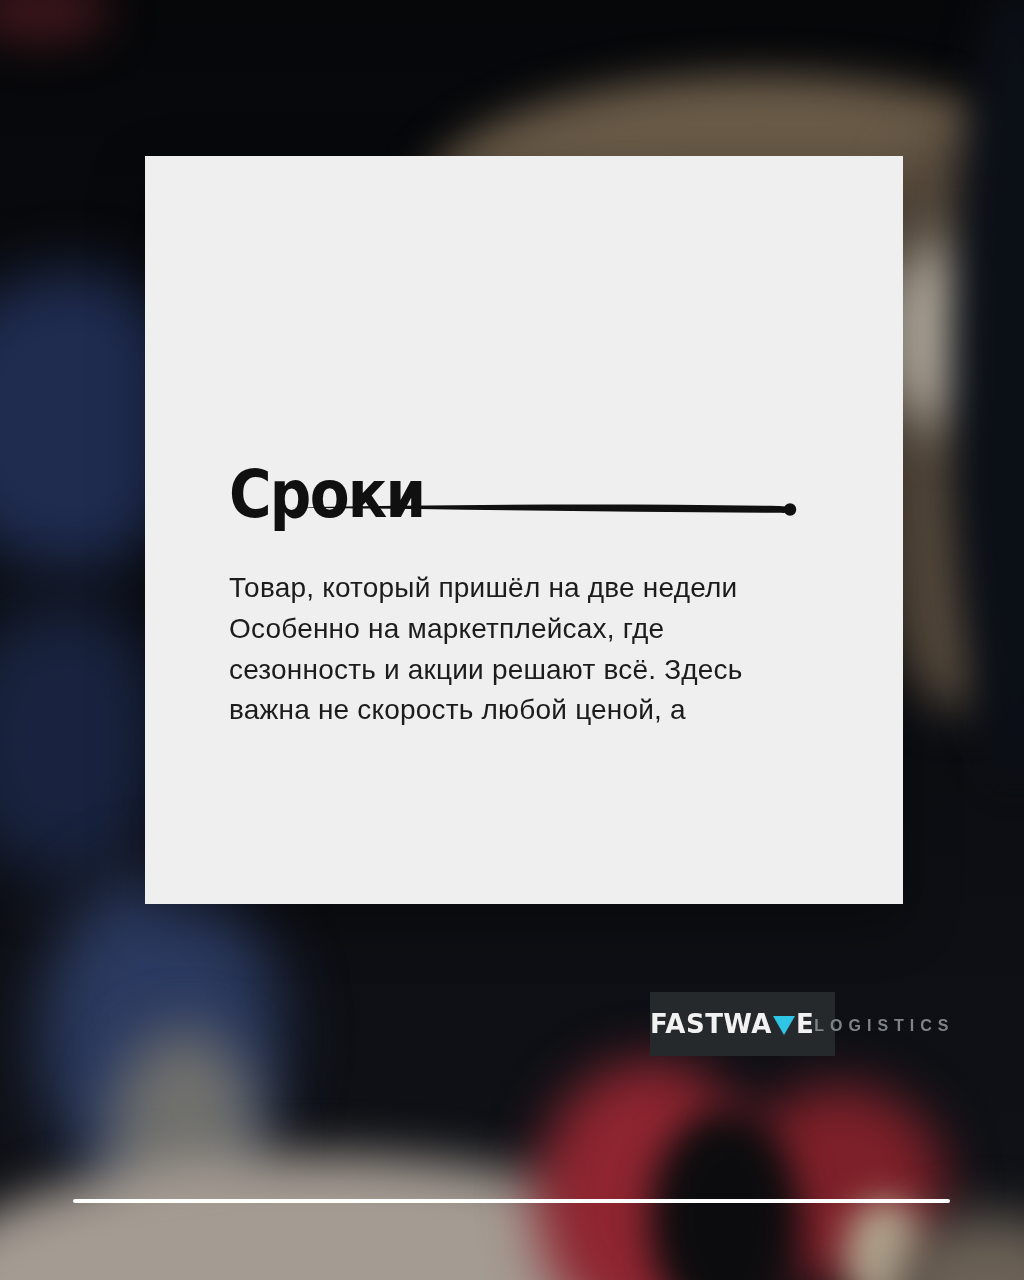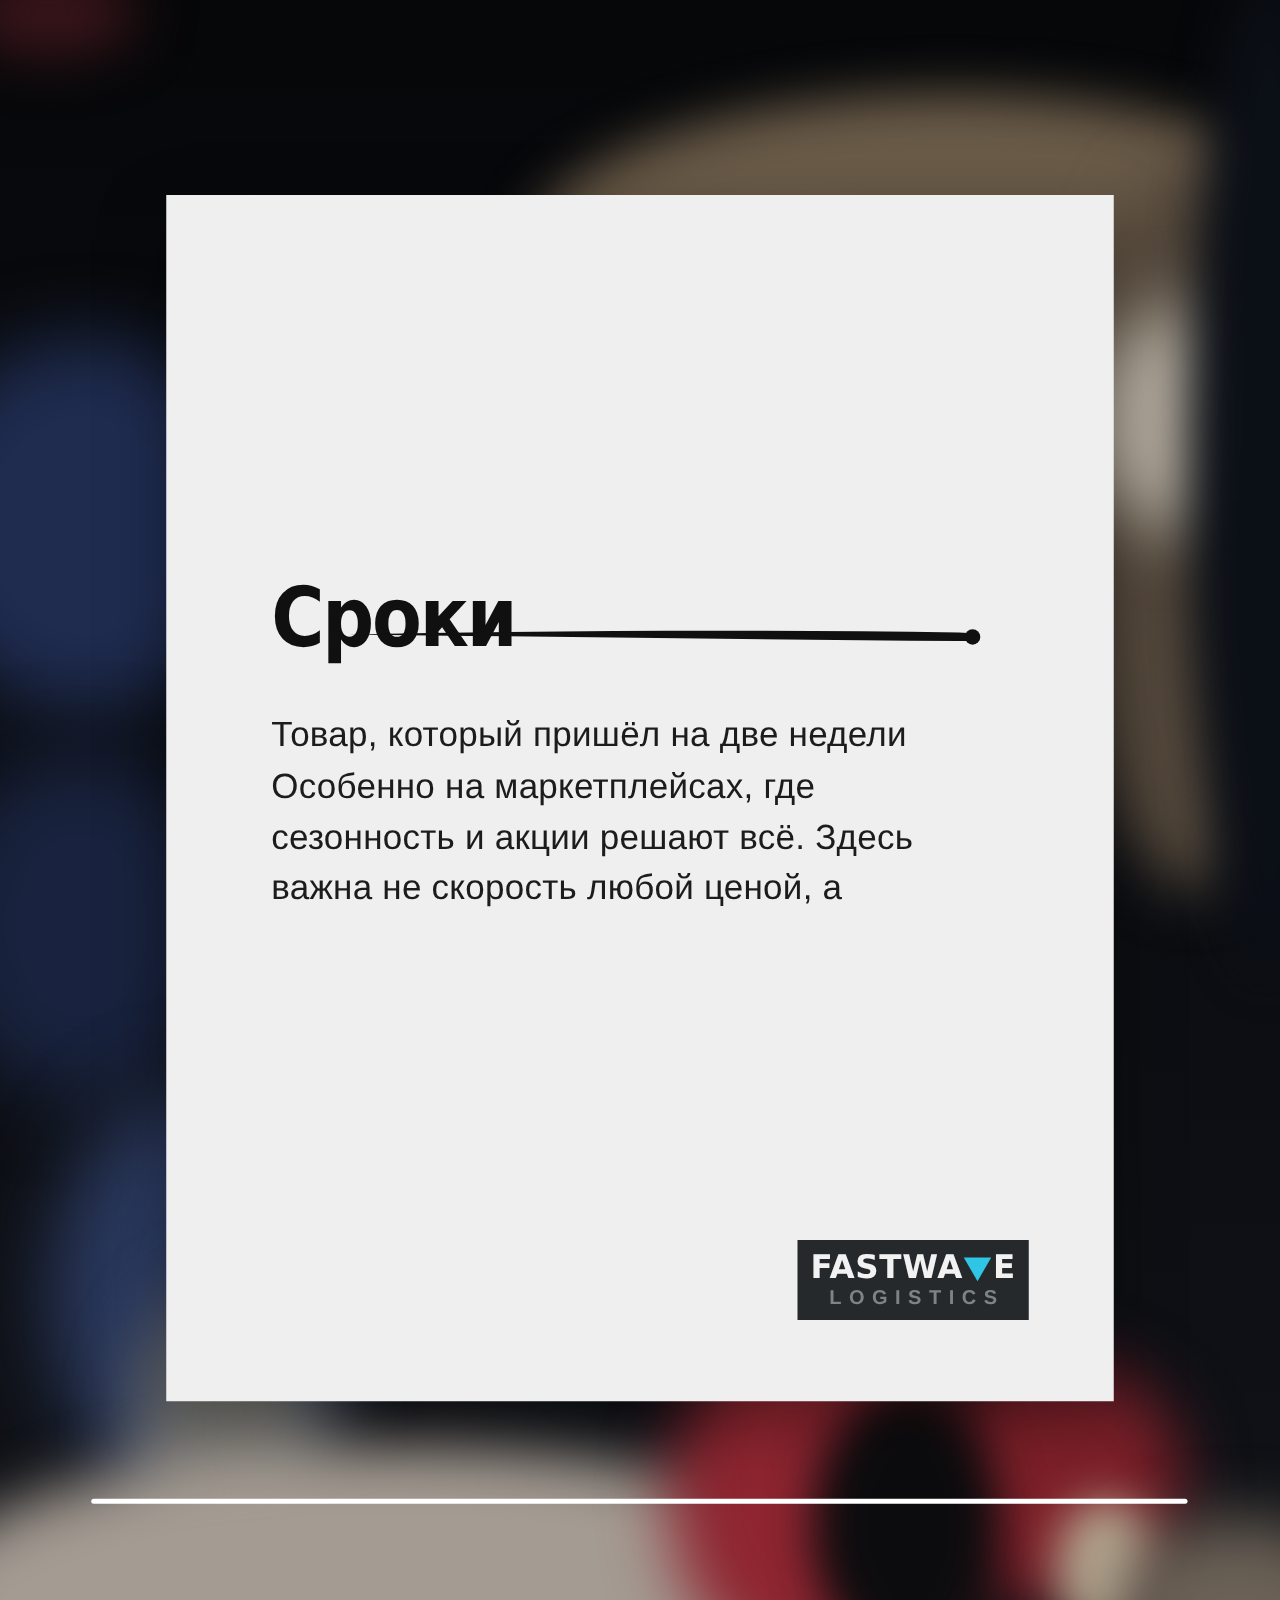--- a/index.html
+++ b/index.html
@@ -34,22 +34,22 @@
   .bg-floor         { left:-70px;  top:1155px; width:770px; height:260px; background:#a49b92; filter:blur(24px); border-radius:40%; }
   .bg-red-main      { left:535px;  top:1060px; width:230px; height:280px; background:#8e2530; filter:blur(26px); }
   .bg-red-right     { left:735px;  top:1085px; width:210px; height:200px; background:#7e2029; filter:blur(26px); }
   .bg-strap-dark    { left:650px;  top:1110px; width:150px; height:220px; background:#0c0c0e; filter:blur(18px); }
   .bg-tan-strip     { left:845px;  top:1200px; width:80px;  height:110px; background:#b7a992; filter:blur(18px); }
   .bg-glow-corner   { left:890px;  top:1215px; width:200px; height:140px; background:#6b6156; filter:blur(26px); }
 
   
   .card {
     position: absolute;
-    left: 133px; top: 156px;
-    width: 758px; height: 965px;
+    left: 145px; top: 156px;
+    width: 758px; height: 748px;
     background: var(--card-bg, #efefef);
     box-shadow: 0 18px 50px rgba(0,0,0,0.35);
   }
   .card-title {
     position: absolute;
     left: 84px; top: 306px;
     margin: 0;
     font-family: "DejaVu Sans", sans-serif;
     font-size: 66px;
     font-weight: 800;
@@ -75,23 +75,22 @@
   }
   .body-line { white-space: nowrap; }
 
   
   .logo-box {
     position: absolute;
     left: 505px; top: 836px;
     width: 185px; height: 64px;
     background: var(--logo-box-bg, #26292c);
     display: flex;
-    flex-direction: column;
+    flex-direction: row;
     align-items: center;
-    justify-content: center;
   }
   .logo-row {
     display: flex;
     align-items: center;
     color: var(--logo-text, #f2f2f2);
     font-family: "DejaVu Sans", sans-serif;
     font-size: 26px;
     font-weight: 800;
     letter-spacing: 0.5px;
     line-height: 1;

